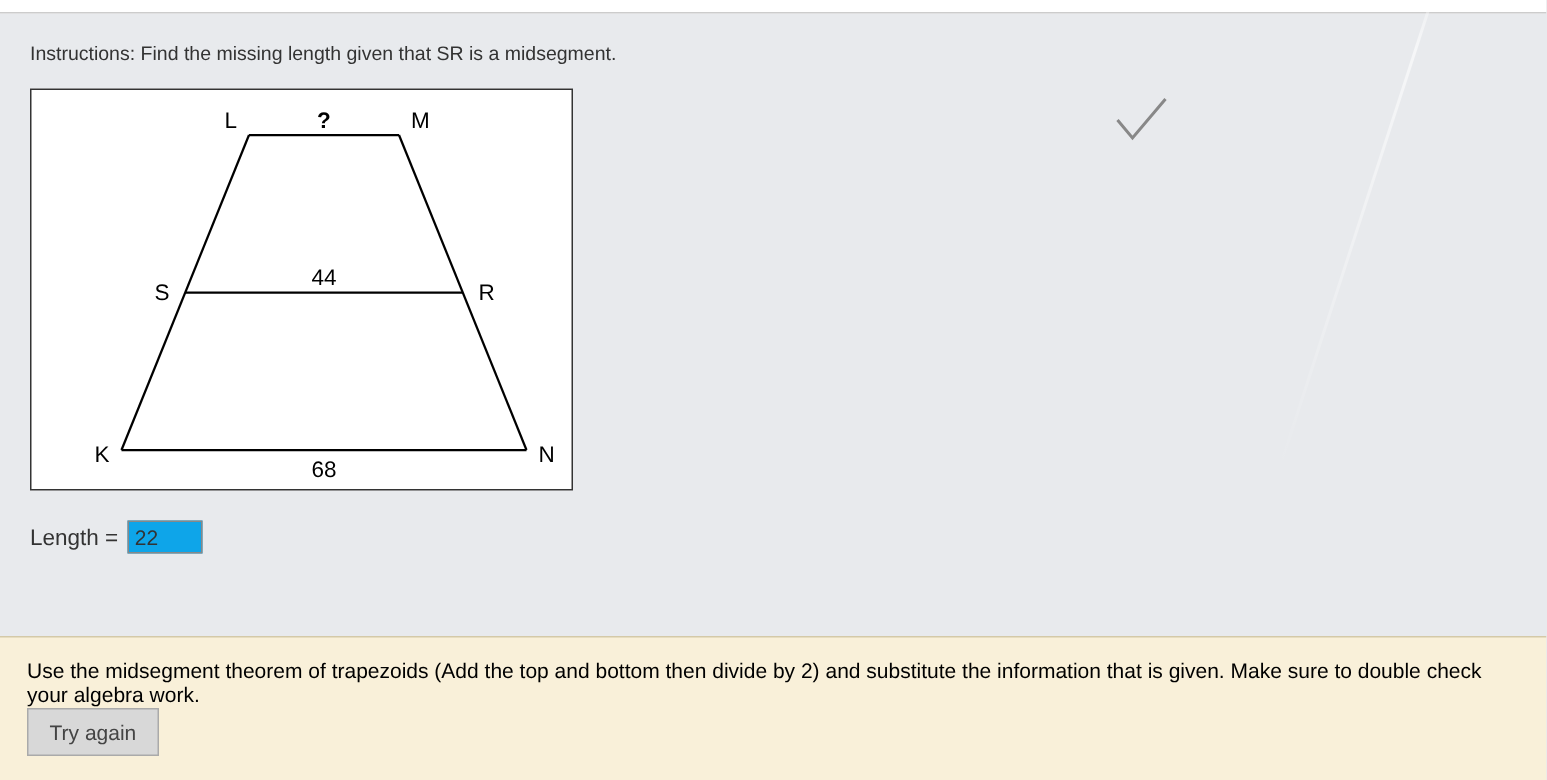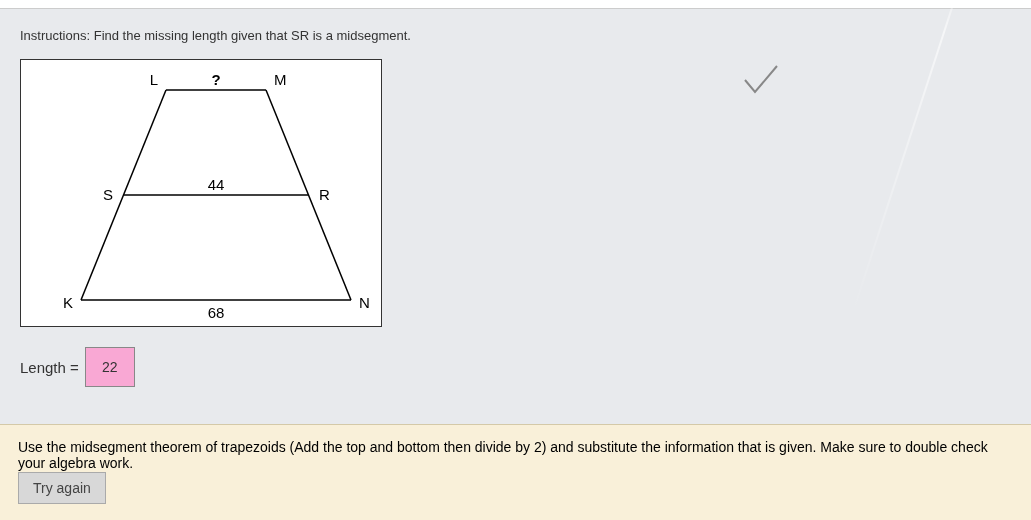--- a/index.html
+++ b/index.html
@@ -41,26 +41,26 @@
     }
     .length-row {
       font-size: 15px;
       color: #333;
       display: flex;
       align-items: center;
       gap: 6px;
     }
     .length-row input {
       width: 50px;
-      height: 40px;
+      height: 22px;
       border: 1px solid #888;
-      background: #f9a8d4;
+      background: #0ea5e9;
       font-size: 14px;
       padding: 0 4px;
-      text-align: center;
+      text-align: left;
       color: #333;
     }
     .feedback-bar {
       position: absolute;
       left: 0; right: 0;
       bottom: 0;
       background: #f9f0d9;
       border-top: 1px solid #d4c9a8;
       padding: 14px 18px 16px 18px;
     }

